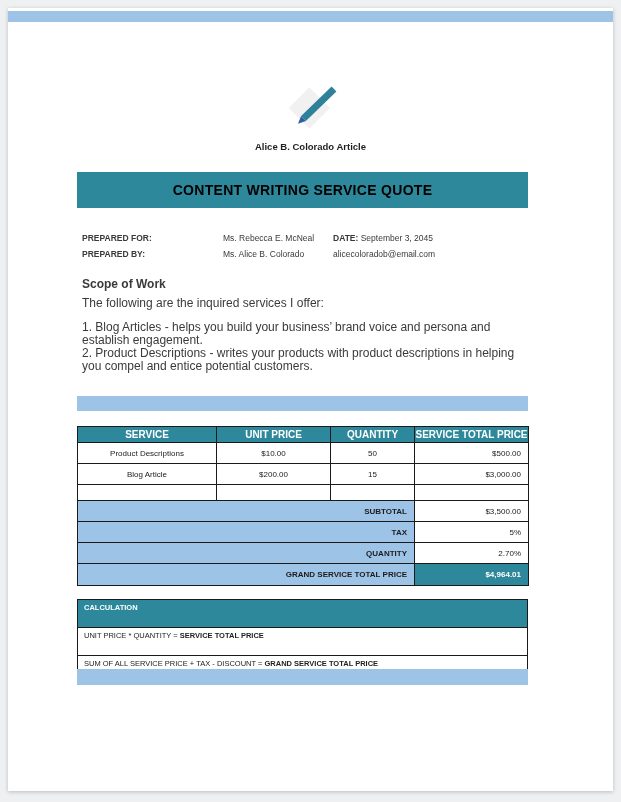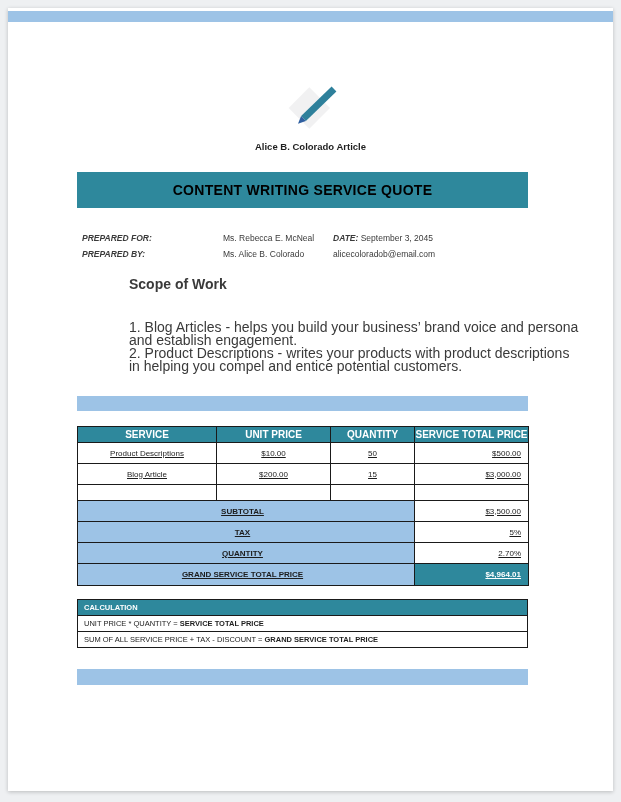--- a/index.html
+++ b/index.html
@@ -23,53 +23,53 @@
     position:absolute; top:164px; left:69px; width:451px; height:36px;
     background:#2E889C; color:#000000; display:flex; align-items:center; justify-content:center;
     font-weight:700; font-size:14px; letter-spacing:.3px;
   }
 
   .info {
     position:absolute; top:224px; left:74px; width:451px;
     display:grid; grid-template-columns:141px 110px 1fr; row-gap:4px;
     font-size:8.5px; line-height:12px; color:#3a3a3a;
   }
-  .bold { font-weight:700;font-style:italic; }
+  .bold { font-weight:700; }
 
-  .bodytext { position:absolute; left:74px; font-size:14px; color:#3a3a3a; line-height:13px;margin-left:47px; }
+  .bodytext { position:absolute; left:74px; font-size:12px; color:#3a3a3a; line-height:13px; }
   .scope-heading { top:270px; font-weight:700; }
   .scope-intro   { top:289px; }
   .scope-item1   { top:313px; width:450px; }
   .scope-item2   { top:339px; width:450px; }
 
   .bar { position:absolute; left:69px; width:451px; background:#9DC3E6; }
   .bar1 { top:388px; height:15px; }
   .bar2 { top:661px; height:16px; }
 
   table { border-collapse:collapse; table-layout:fixed; }
   .quote {
     position:absolute; top:418px; left:69px; width:451px;
     font-size:8px; color:#1c1c1c;
   }
   .quote th {
     background:#2E889C; color:#ffffff; font-size:10px; font-weight:700;
     height:15px; border:1px solid #1a1a1a; padding:0; text-align:center;
   }
-  .quote td { border:1px solid #1a1a1a; height:20px; padding:0; text-align:center; background:#fff;text-decoration:underline; }
+  .quote td { border:1px solid #1a1a1a; height:20px; padding:0; text-align:center; background:#fff; }
   .quote td.r { text-align:right; padding-right:7px; }
   .quote tr.empty td { height:15px; }
-  .quote td.sum-label { background:#9DC3E6; font-weight:700; padding-right:7px; }
+  .quote td.sum-label { background:#9DC3E6; font-weight:700; text-align:right; padding-right:7px; }
   .quote tr.grand td { height:21px; }
   .quote td.grand-value { background:#2E889C; color:#ffffff; font-weight:700; }
 
   .calc {
     position:absolute; top:591px; left:69px; width:451px;
     font-size:7.5px; color:#222222;
   }
-  .calc td { border:1px solid #1a1a1a; height:15px; padding:0 4px 0 6px; text-align:left; background:#fff; }
+  .calc td { border:1px solid #1a1a1a; height:15px; padding:0 4px 12px 6px; text-align:left; background:#fff; }
   .calc td.head { background:#2E889C; color:#ffffff; font-weight:700; }
   .b { font-weight:700; }
 </style>
 </head>
 <body>
 
 <div class="page">
 
   <div class="top-bar"></div>
 
@@ -90,20 +90,21 @@
   <div class="info">
     <span class="bold">PREPARED FOR:</span>
     <span>Ms. Rebecca E. McNeal</span>
     <span><span class="bold">DATE:</span><span> September 3, 2045</span></span>
     <span class="bold">PREPARED BY:</span>
     <span>Ms. Alice B. Colorado</span>
     <span>alicecoloradob@email.com</span>
   </div>
 
   <div class="bodytext scope-heading">Scope of Work</div>
+  <div class="bodytext scope-intro">The following are the inquired services I offer:</div>
   <div class="bodytext scope-item1">1. Blog Articles - helps you build your business’ brand voice and persona and establish engagement.</div>
   <div class="bodytext scope-item2">2. Product Descriptions - writes your products with product descriptions in helping you compel and entice potential customers.</div>
 
   <div class="bar bar1"></div>
 
   <table class="quote">
     <colgroup>
         <col style="width:139px">
         <col style="width:114px">
         <col style="width:84px">

